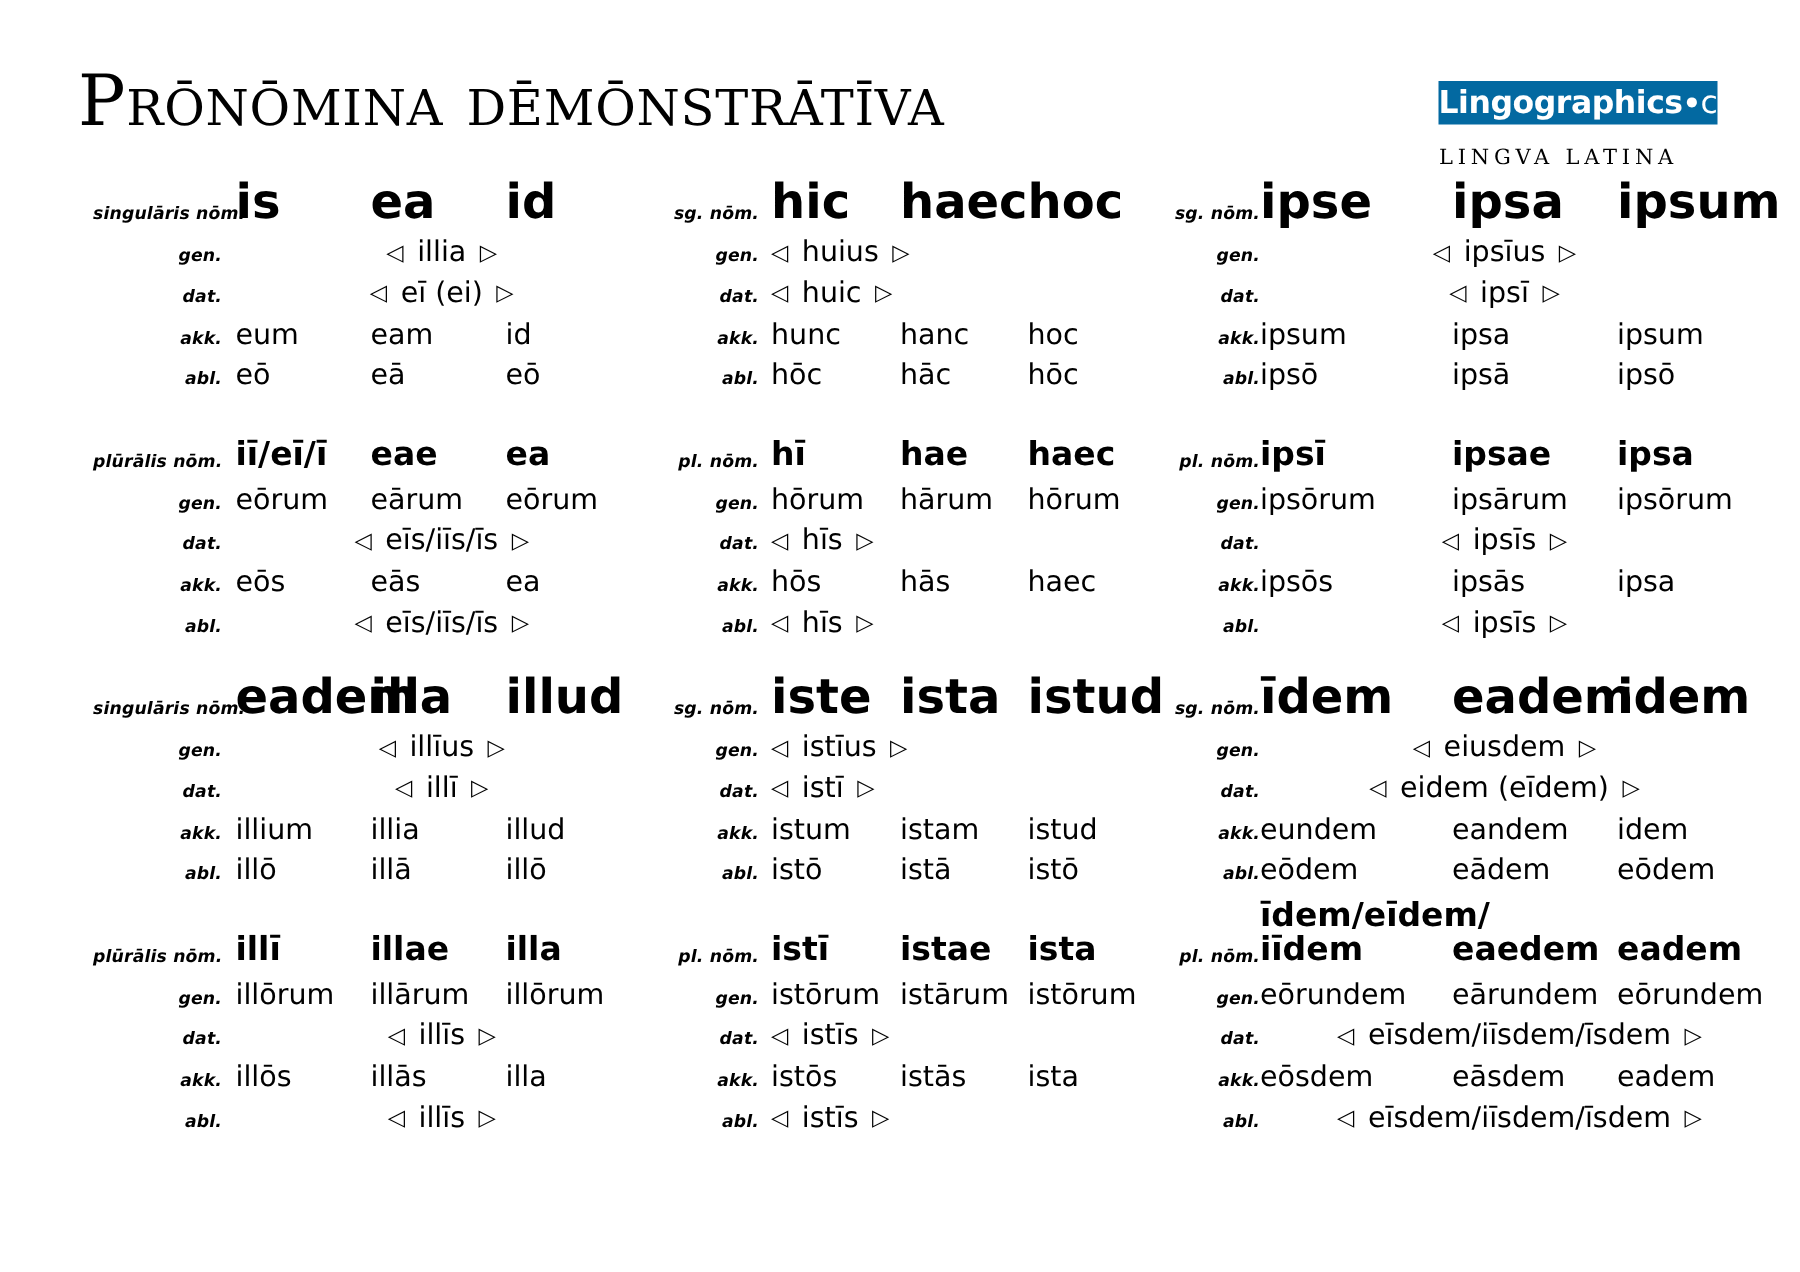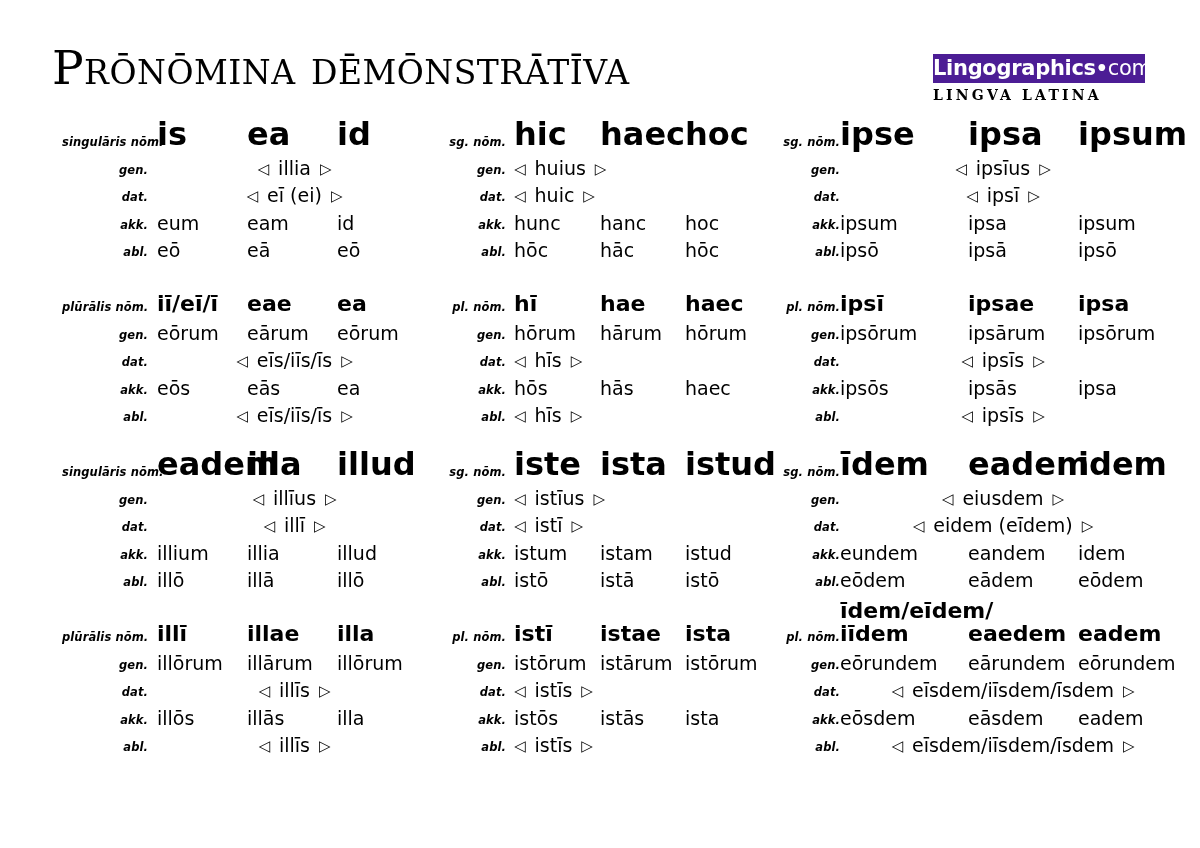--- a/index.html
+++ b/index.html
@@ -36,41 +36,41 @@
     white-space: nowrap;
   }
   .logo {
     position: absolute;
     left: 933px;
     top: 54px;
     width: 212px;
     text-align: center;
   }
   .logo-bar {
-    background: #4c1d95;
+    background: #0369a1;
     color: #ffffff;
     height: 29px;
     line-height: 29px;
     font-family: "DejaVu Sans", sans-serif;
     font-size: 21px;
     letter-spacing: -0.3px;
     white-space: nowrap;
     text-align: center;
+    margin-left: 26px;
   }
   .logo-bar .lg-bold { font-weight: 700; }
   .logo-bar .lg-dot  { font-weight: 700; font-size: 19px; }
   .logo-bar .lg-thin { font-weight: 400; }
   .logo-sub {
-    margin-top: 4px;
+    margin-top: 14px;
     font-family: "DejaVu Serif", serif;
     font-size: 14px;
     letter-spacing: 3.2px;
-    text-align: left;
+    text-align: center;
     white-space: nowrap;
-    font-weight: bold;
   }
 
   
   .sheet {
     position: absolute;
     left: 0;
     top: 118px;
     width: 1200px;
   }
   .band {

